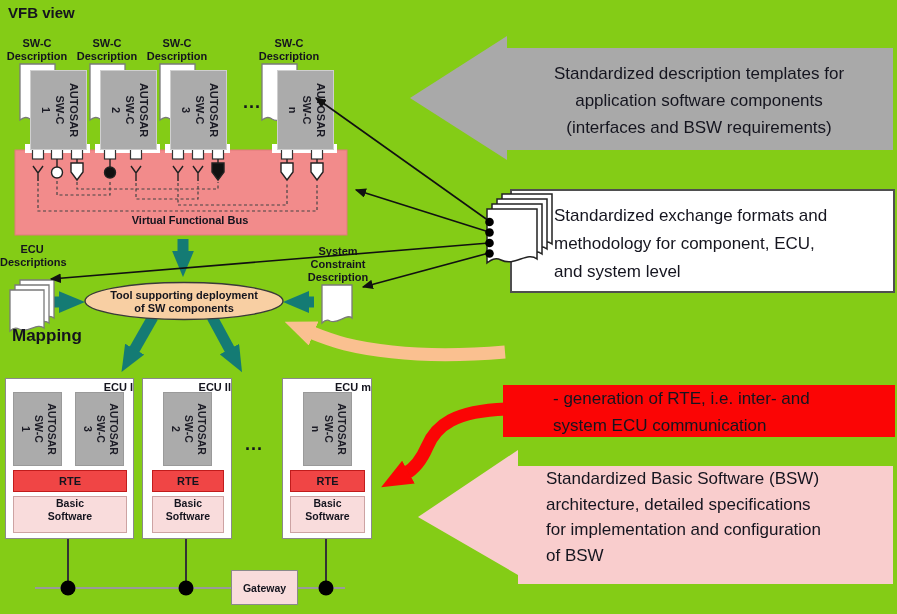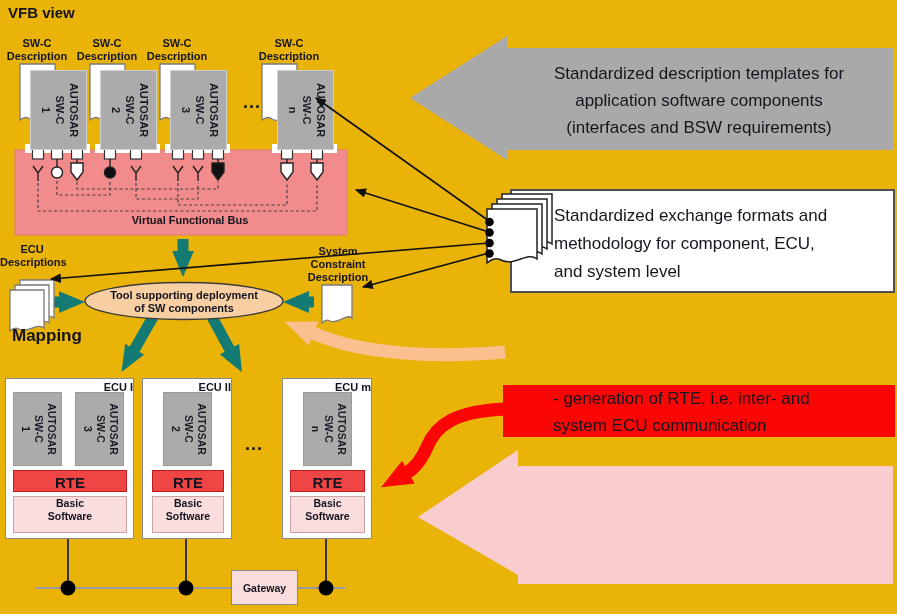--- a/index.html
+++ b/index.html
@@ -1,16 +1,16 @@
 <!DOCTYPE html>
 <html><head>
 <meta charset="utf-8">
 <style>
   html,body{margin:0;padding:0;background:#fff;}
-  .canvas{position:relative;width:897px;height:614px;background:#eab308;overflow:hidden;
+  .canvas{position:relative;width:897px;height:614px;background:#84cc16;overflow:hidden;
           font-family:"Liberation Sans",sans-serif;color:#14141e;}
   svg.layer{position:absolute;left:0;top:0;pointer-events:none;}
   #layer-bottom{z-index:1;}
   .html-layer{position:absolute;left:0;top:0;width:897px;height:614px;z-index:2;}
   #layer-top{z-index:3;}
   .abs{position:absolute;}
   .ml{white-space:pre-line;}
   .b{font-weight:bold;}
   .ctr{text-align:center;}
   .lbl{font-size:11px;line-height:1.2;color:#14141e;}
@@ -19,22 +19,22 @@
   .callout-text{font-size:17px;line-height:27px;color:#15151f;}
   .gray-top-box{background:#ABABAB;border:1px solid #cfcfcf;}
   .vbox{position:absolute;}
   .vlabel{position:absolute;left:50%;top:50%;transform:translate(-50%,-50%) rotate(90deg);
           white-space:pre-line;text-align:center;font-weight:bold;color:#1b1b25;}
   .vlabel.top{width:75px;font-size:11px;line-height:1.25;}
   .vlabel.small{width:69px;font-size:10.5px;line-height:1.25;}
   .ecu-card{position:absolute;background:#fff;border:1.5px solid #8a8a8a;}
   .ecu-title{position:absolute;left:0;top:2px;width:100%;text-align:right;font-weight:bold;font-size:11px;}
   .comp-box{position:absolute;background:#ABABAB;border:1px solid #9a9a9a;}
-  .rte-bar{position:absolute;background:#F04545;border:1px solid #c11c1c;display:flex;align-items:flex-end;justify-content:center;
-           font-weight:bold;font-size:15px;}
+  .rte-bar{position:absolute;background:#F04545;border:1px solid #c11c1c;display:flex;align-items:center;justify-content:center;
+           font-weight:bold;font-size:11px;}
   .bsw-box{position:absolute;background:#F9DCDC;border:1px solid #cda3a3;display:flex;align-items:flex-start;justify-content:center;
            font-weight:bold;font-size:10.5px;line-height:1.25;text-align:center;white-space:pre-line;}
   .gateway-box{position:absolute;background:#F9DCDC;border:1px solid #8a8a8a;display:flex;align-items:center;justify-content:center;
            font-weight:bold;font-size:10.5px;}
   .exchange-box{position:absolute;background:#ffffff;border:2px solid #4f4f4f;}
   .tools-orange{position:absolute;background:#FAC090;}
   .tools-red{position:absolute;background:#FB0505;}
   .ellipsis{font-weight:bold;font-size:18px;letter-spacing:1px;}
 </style>
 </head>
@@ -255,20 +255,24 @@
       <div class="abs callout-text ml" style="left:42px;top:11px;width:330px;line-height:28px;">Standardized exchange formats and
 methodology for component, ECU,
 and system level</div>
     </div>
 
     <div class="tools-red" style="left:503px;top:385px;width:392px;height:52px;">
       <div class="abs callout-text ml" style="left:50px;top:1px;width:340px;line-height:26.5px;">- generation of RTE, i.e. inter- and
 system ECU communication</div>
     </div>
 
+    <div class="abs callout-text ml" style="left:546px;top:466px;width:345px;line-height:25.5px;">Standardized Basic Software (BSW)
+architecture, detailed specifications
+for implementation and configuration
+of BSW</div>
   </div>
 
   <svg id="layer-top" class="layer" width="897" height="614" viewBox="0 0 897 614">
     <defs>
       <marker id="mBlack" markerWidth="7" markerHeight="6" refX="6.2" refY="3" orient="auto">
         <path d="M0,0 L7,3 L0,6 Z" fill="#111"></path>
       </marker>
       <marker id="mOrange" markerWidth="2.4" markerHeight="2" refX="0.3" refY="1" orient="auto">
         <path d="M0,0 L2.4,1 L0,2 Z" fill="#FAC090"></path>
       </marker>

